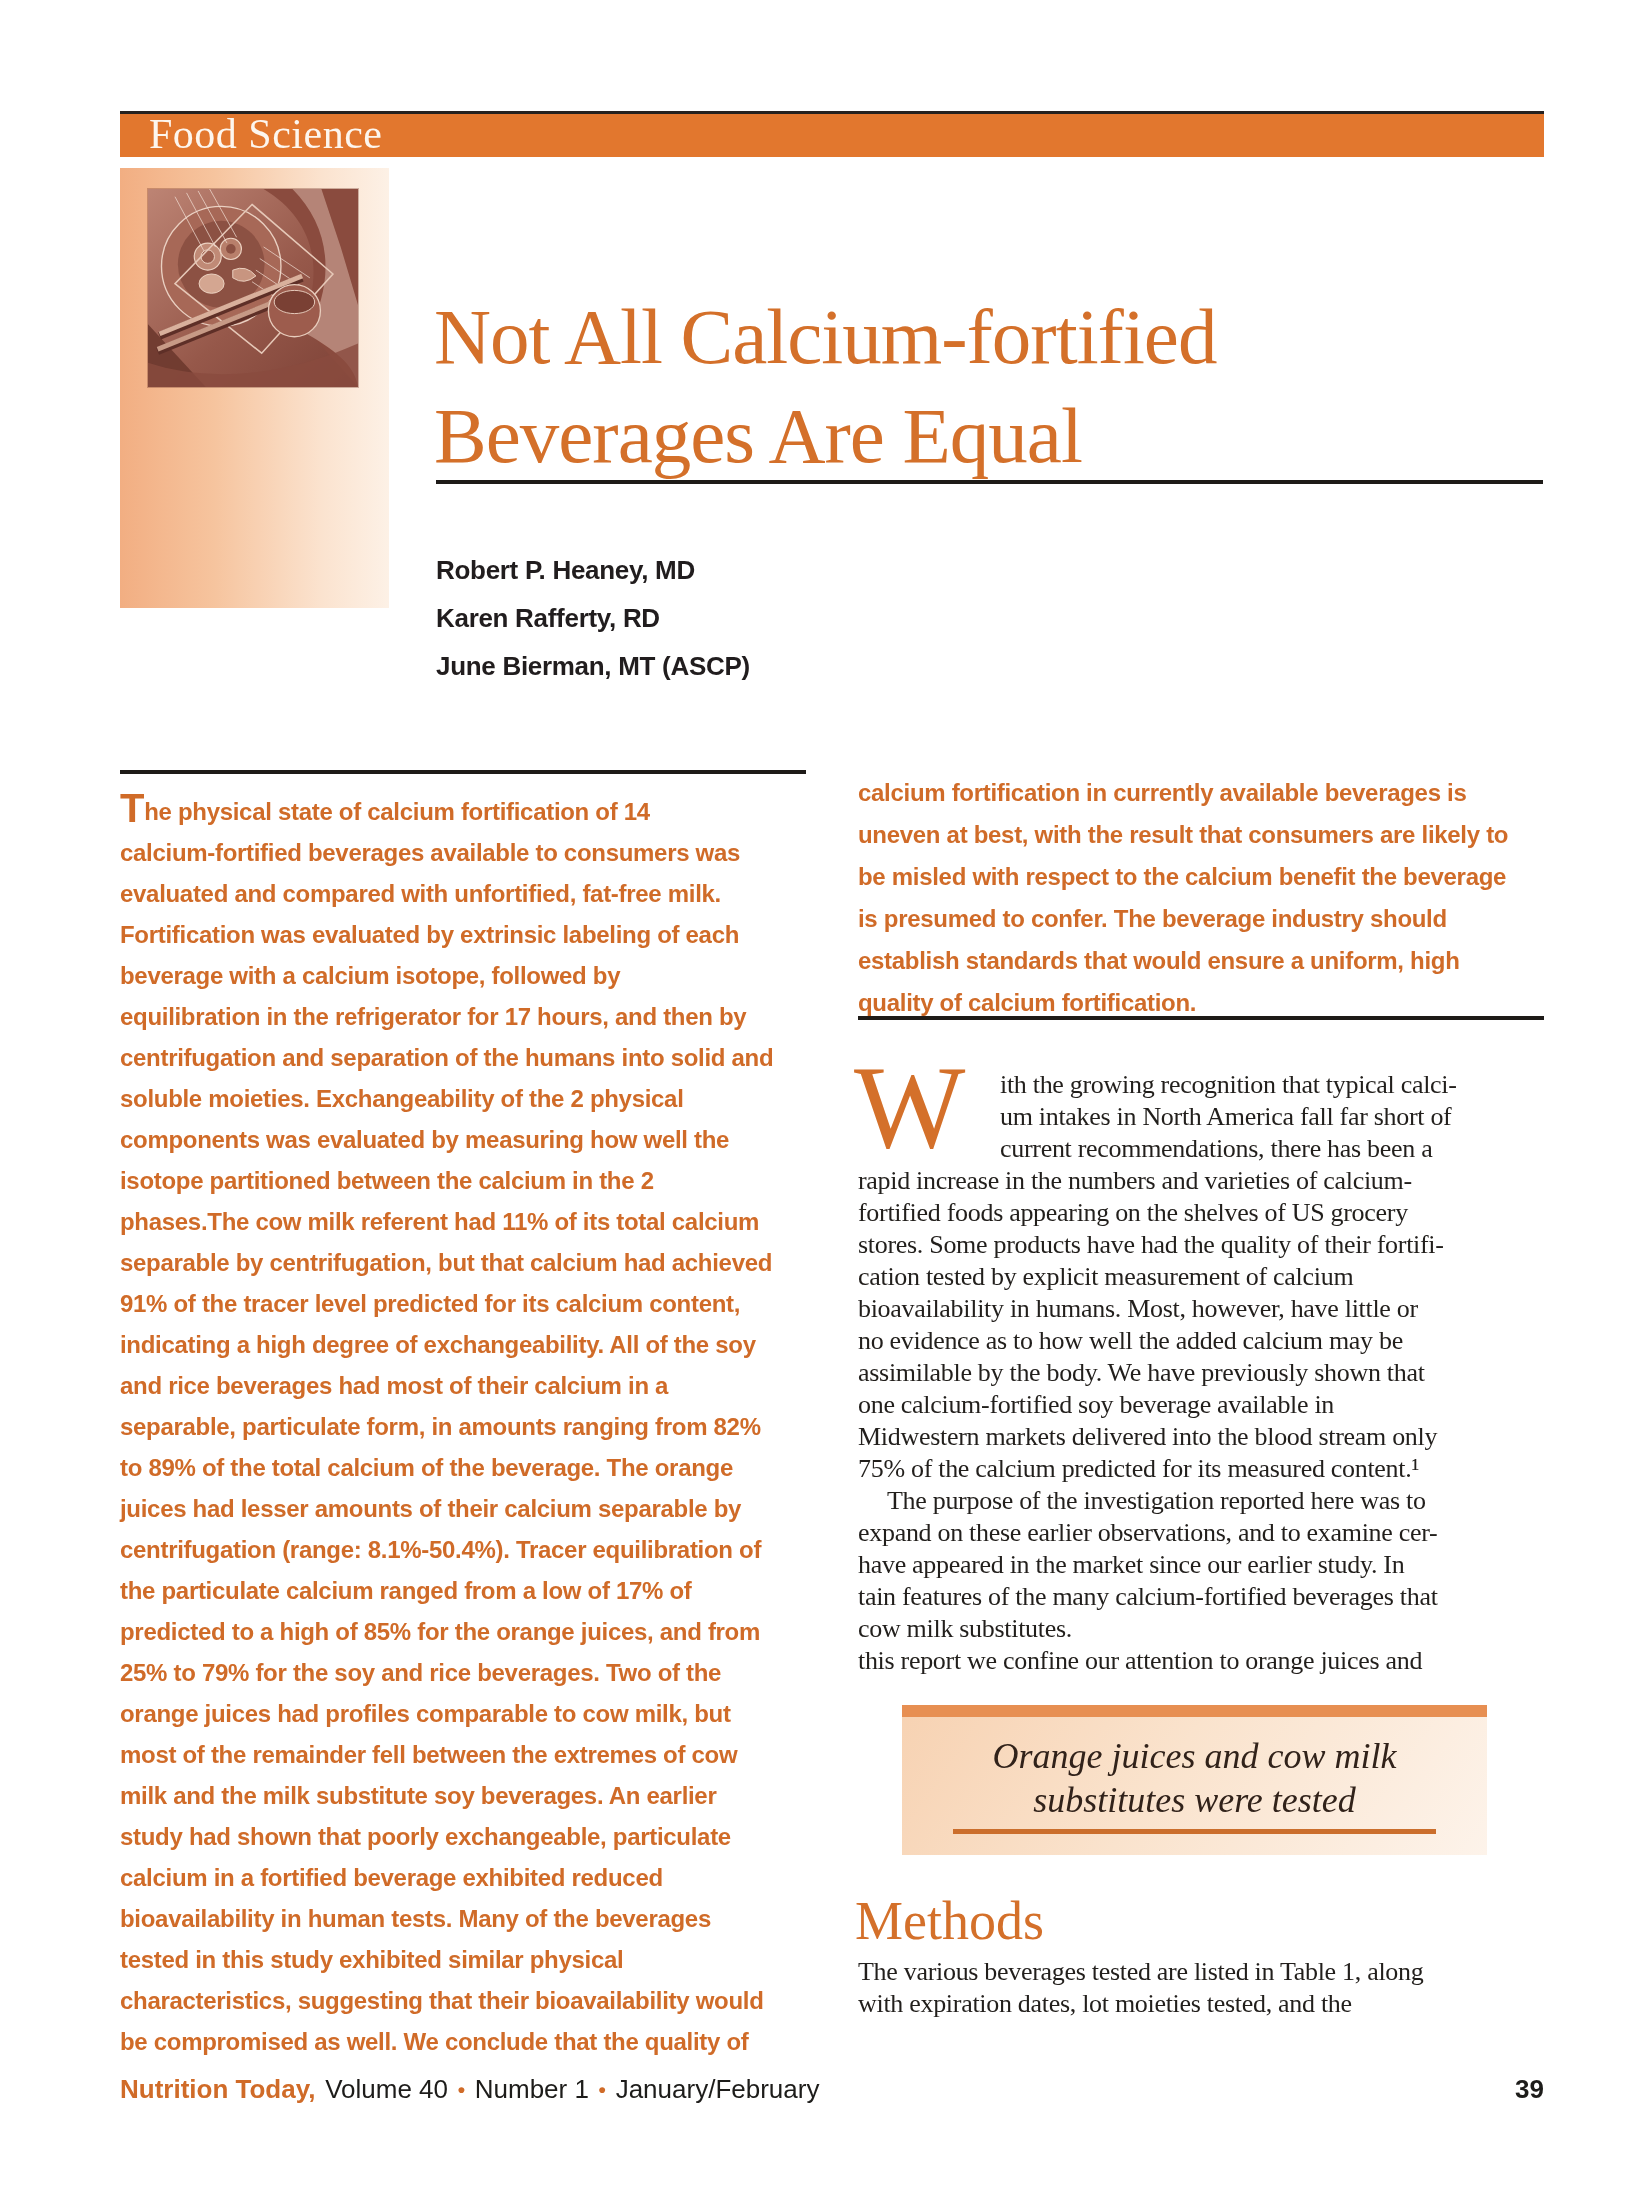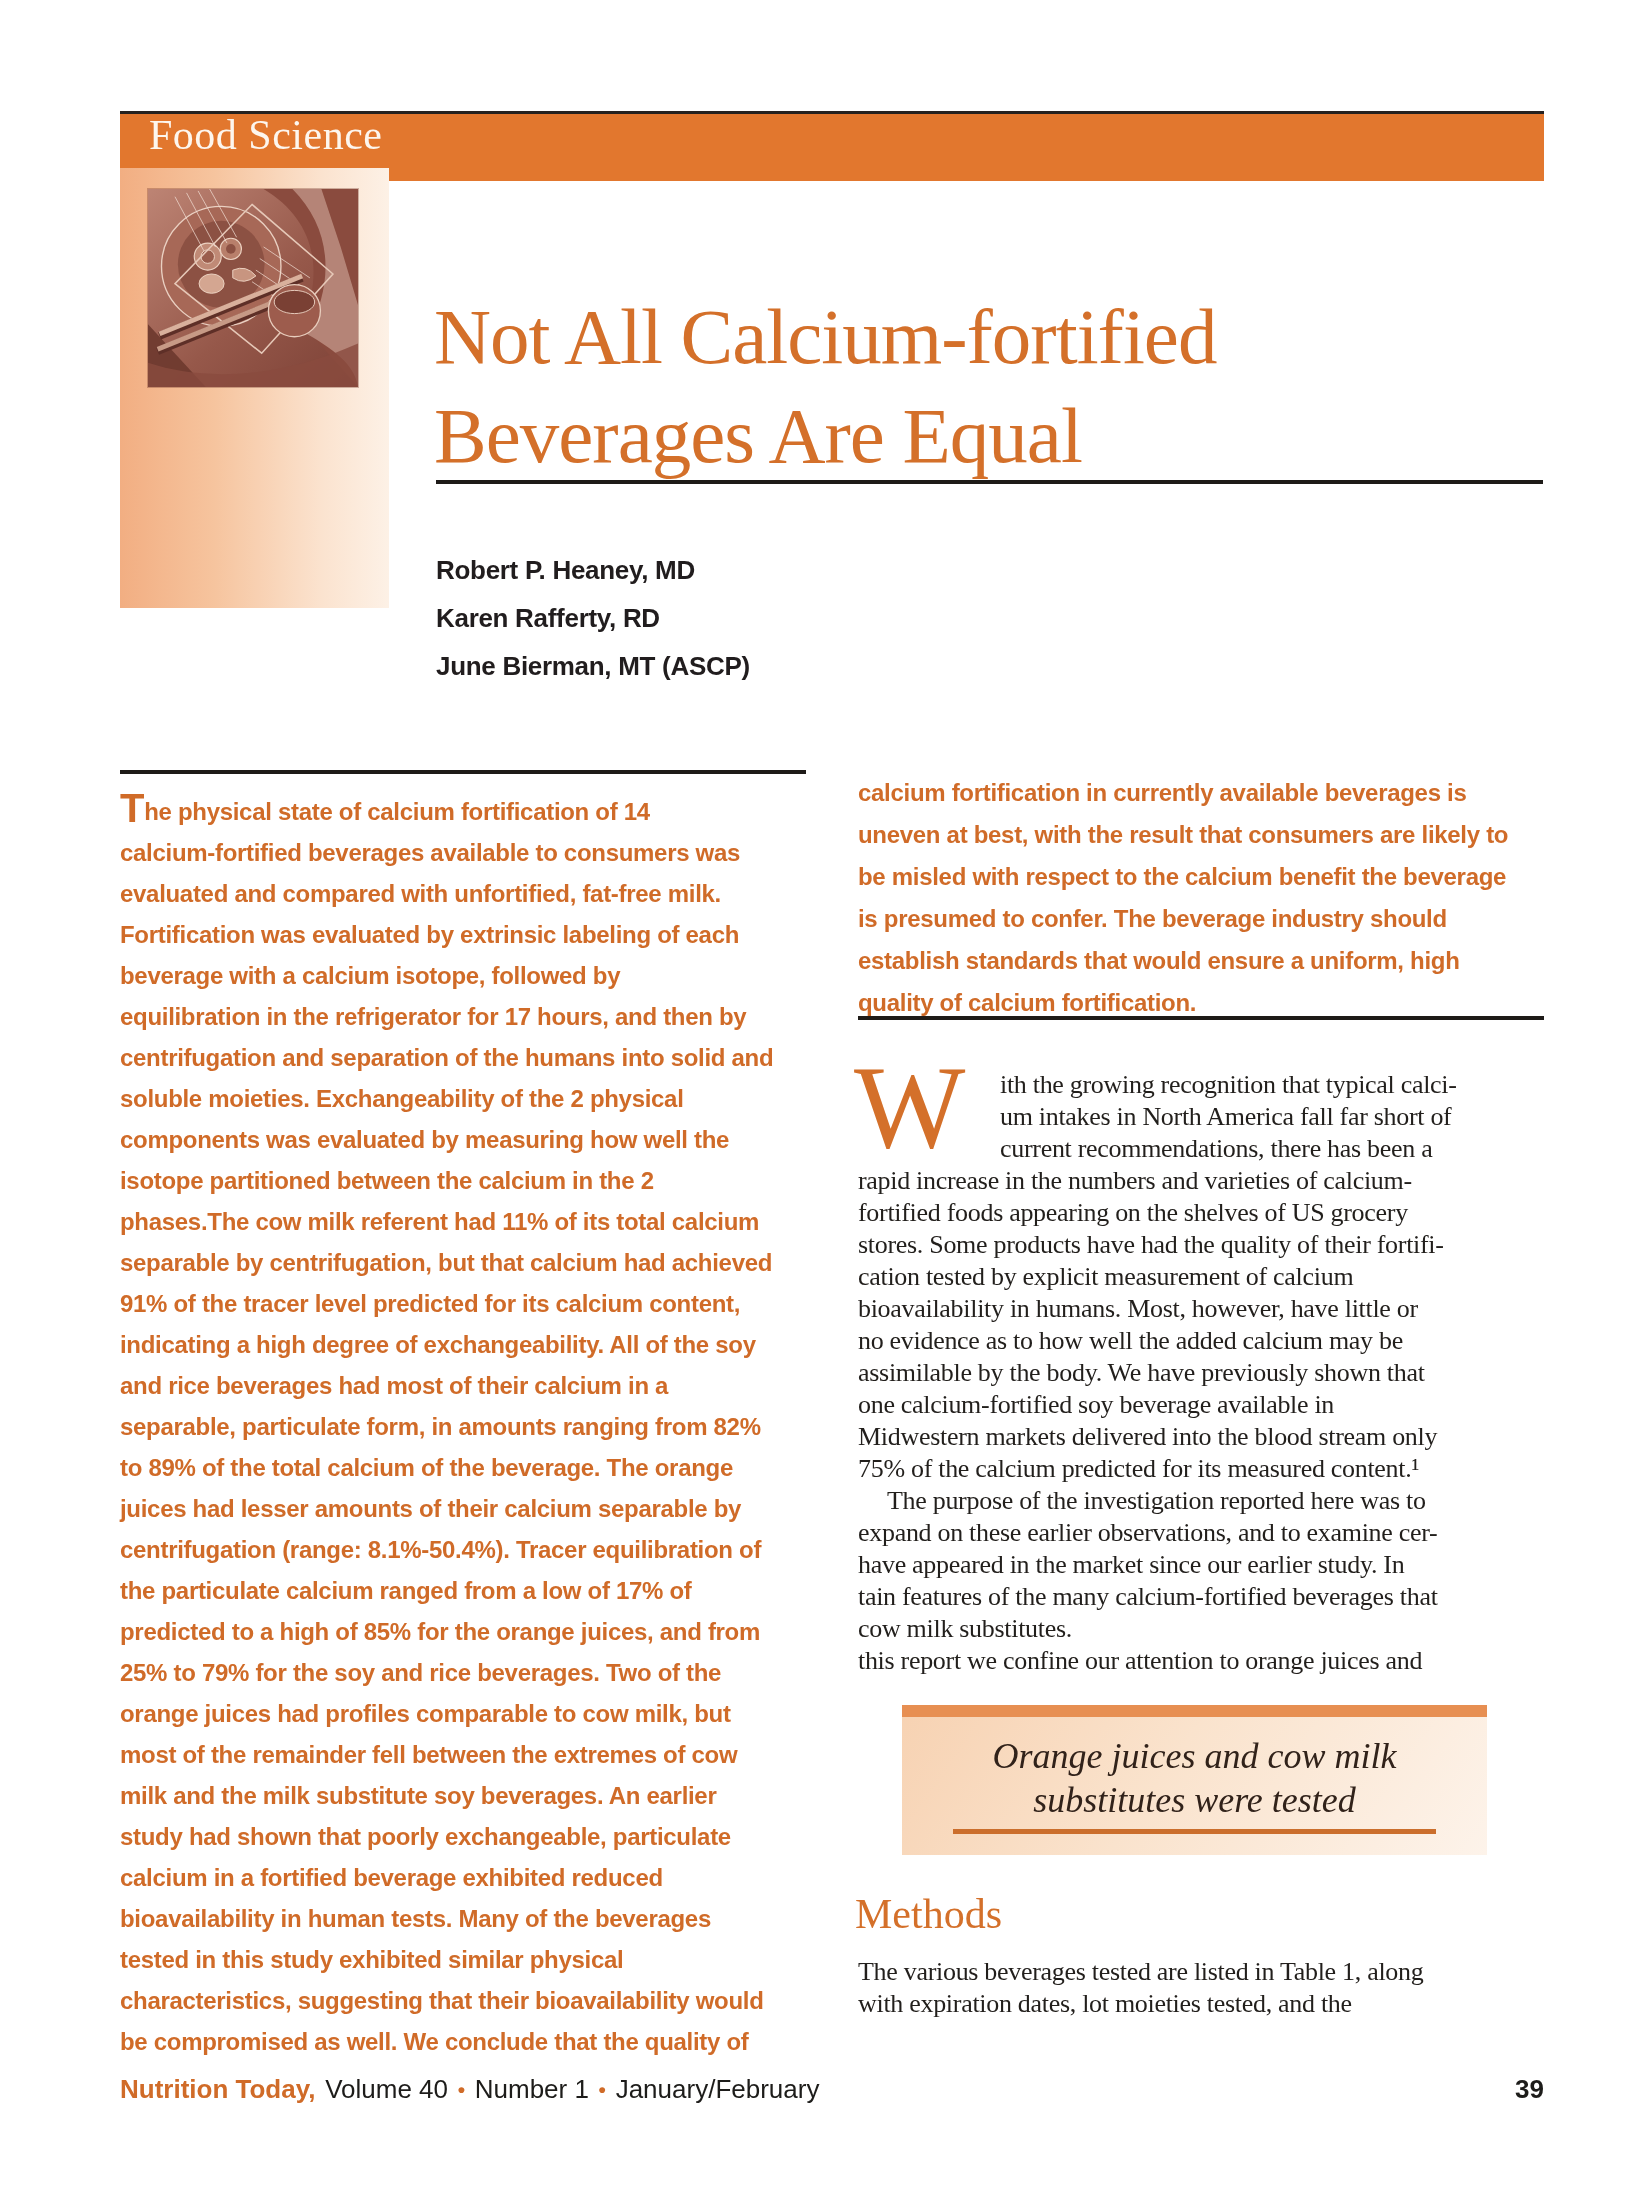--- a/index.html
+++ b/index.html
@@ -4,23 +4,23 @@
 <style>
   :root{
     --bar-orange:#e2772e; --heading-orange:#d4702a; --abstract-orange:#d06b28;
     --ink:#1e1b18; --box-bar:#e78f52; --box-rule:#cb6e2c;
   }
   *{margin:0;padding:0;box-sizing:border-box;}
   html,body{background:#ffffff;}
   body{width:1648px;height:2206px;position:relative;font-family:"Liberation Sans",sans-serif;overflow:hidden;}
 
   .header-bar{
-    position:absolute;left:120px;top:111px;width:1424px;height:70px;
+    position:absolute;left:120px;top:111px;width:1424px;height:46px;
     background:var(--bar-orange);border-top:3.9px solid #262220;
-    display:flex;align-items:flex-start;
+    display:flex;align-items:center;
   }
   .header-bar .section-label{
     font-family:"Liberation Serif",serif;color:#fdf6ee;font-size:42px;
     padding-left:29px;letter-spacing:0.5px;line-height:1;padding-bottom:3.9px;
   }
 
   .sidebar{
     position:absolute;left:120px;top:168px;width:269px;height:440px;
     background:linear-gradient(90deg,#f2ae82 0%,#f6c49e 35%,#fbe3cf 75%,#fdf1e6 100%);
   }
@@ -71,21 +71,21 @@
   }
   .pullquote-topbar{width:100%;height:11.6px;background:var(--box-bar);}
   .pullquote-text{
     margin-top:17.4px;font-family:"Liberation Serif",serif;font-style:italic;
     color:#31221a;font-size:36px;line-height:44px;
   }
   .pullquote-rule{width:483px;height:4.8px;background:var(--box-rule);margin:6.8px auto 0 auto;}
 
   .methods-heading{
     position:absolute;left:855px;top:1890px;
-    font-family:"Liberation Serif",serif;color:var(--heading-orange);font-size:42px;font-weight:normal;text-align:right;
+    font-family:"Liberation Serif",serif;color:var(--heading-orange);font-size:54px;font-weight:normal;text-align:right;
   }
   .methods-body{
     position:absolute;left:858px;top:1956px;width:705px;
     font-family:"Liberation Serif",serif;color:#221f1c;font-size:26px;line-height:32px;
     letter-spacing:-0.3px;white-space:nowrap;
   }
 
   .footer{
     position:absolute;left:120px;top:2070px;width:1424px;height:39px;
     display:flex;align-items:center;font-size:26px;color:#1d1c1a;

